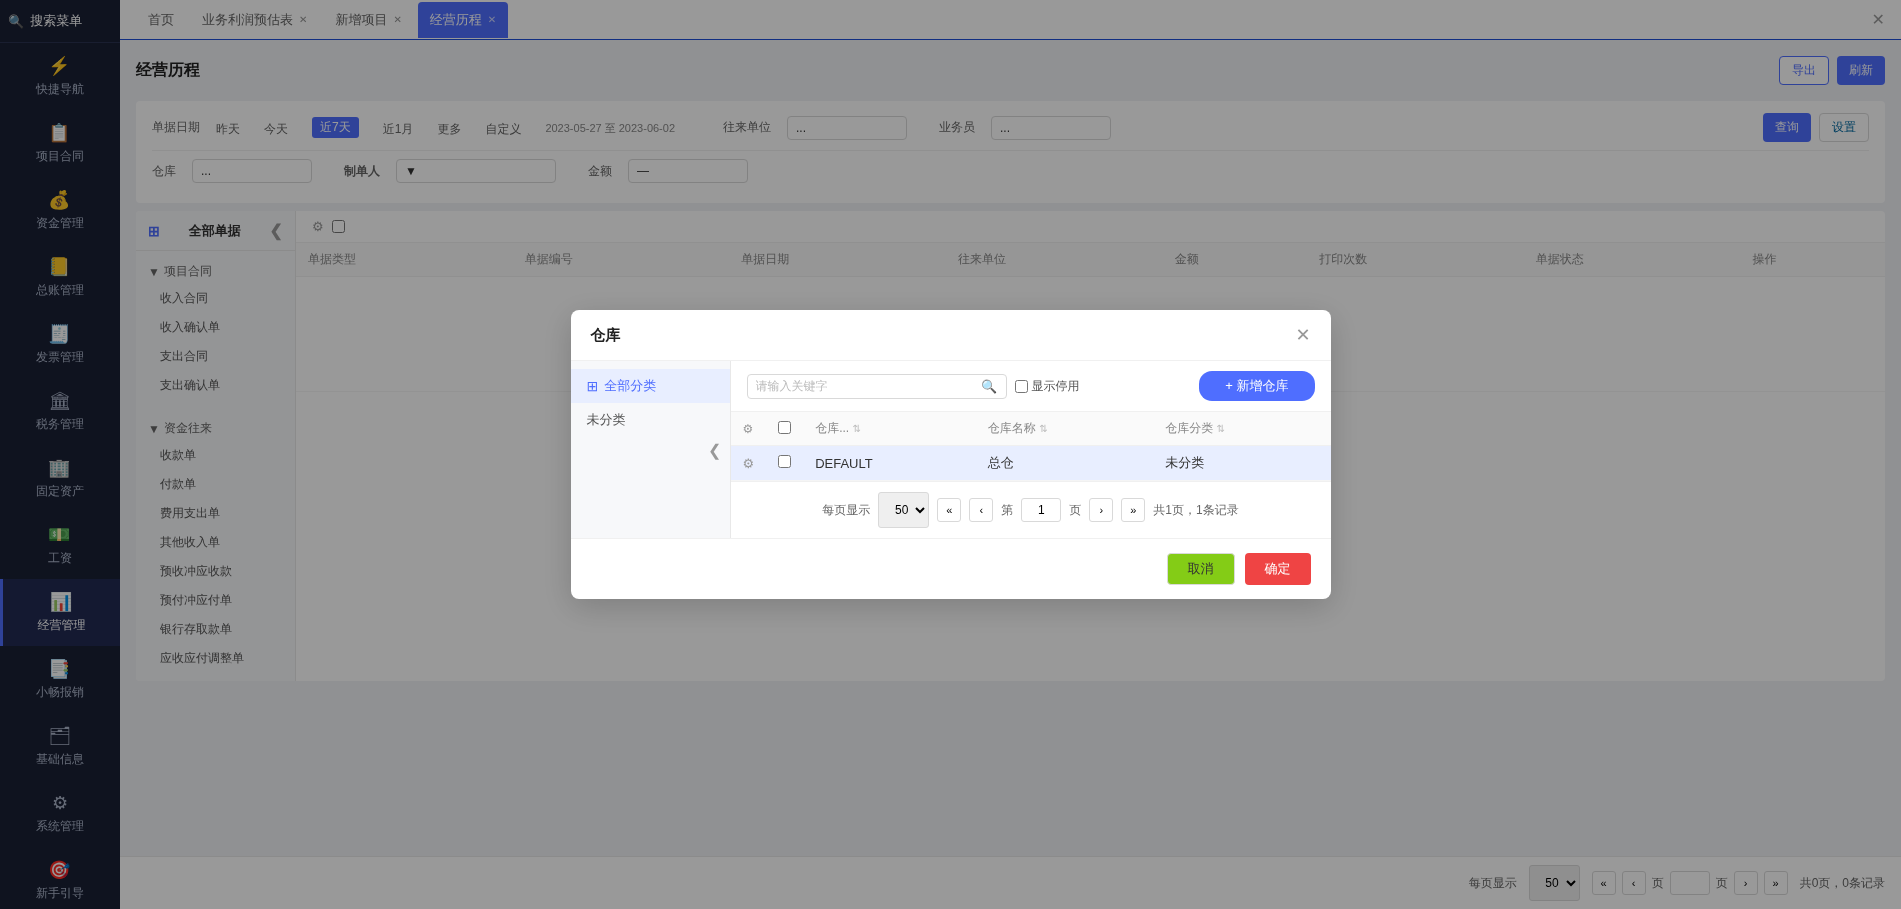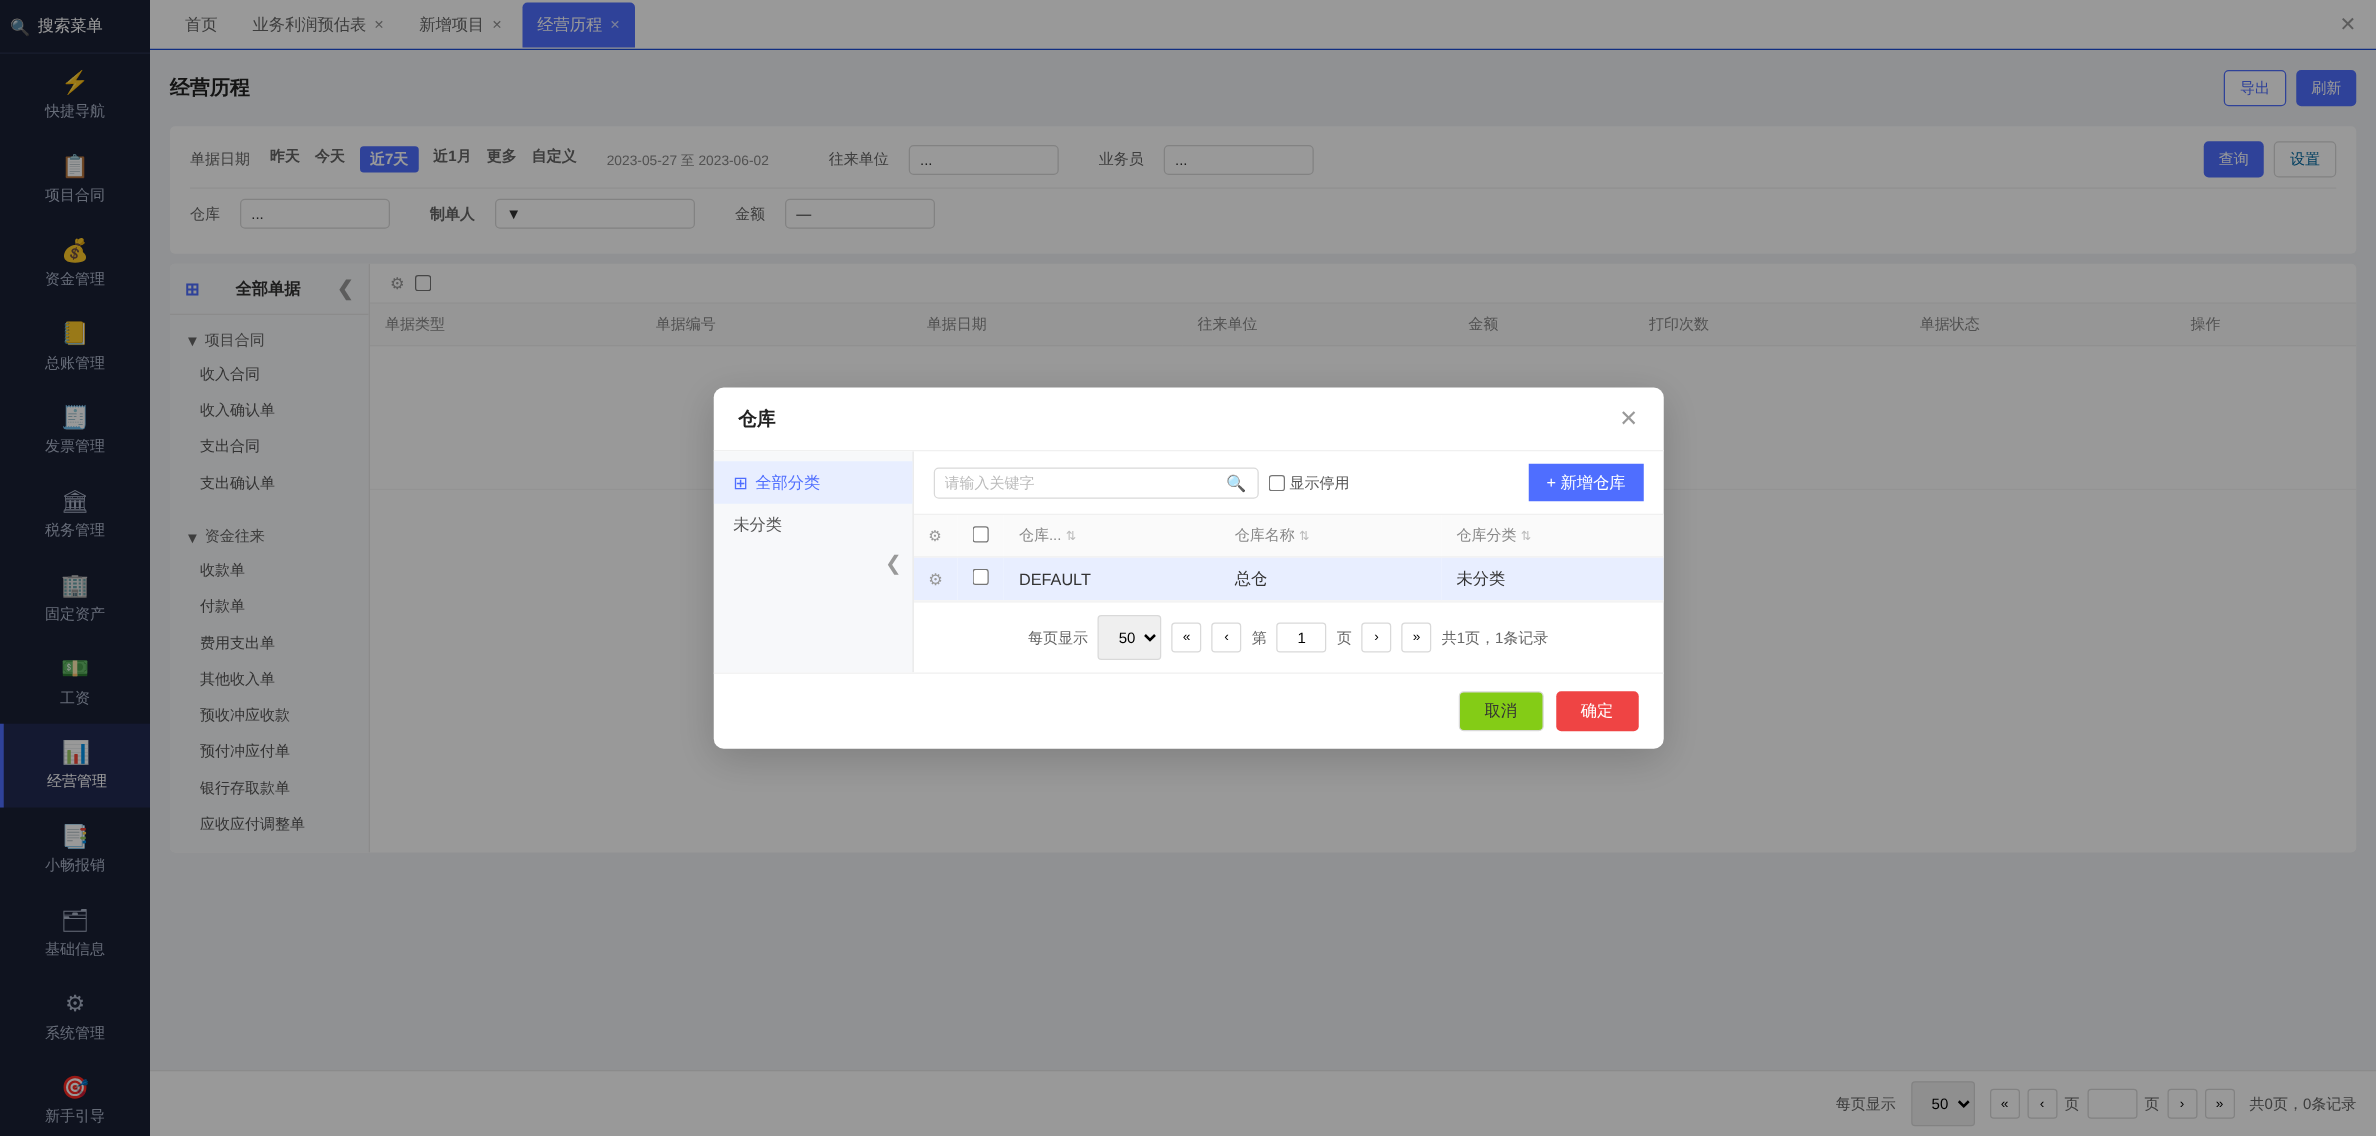--- a/index.html
+++ b/index.html
@@ -27,21 +27,21 @@
 
     
     .page-content { flex: 1; padding: 16px; overflow: auto; position: relative; }
     .page-title { font-size: 16px; font-weight: 600; color: #222; margin-bottom: 16px; display: flex; align-items: center; justify-content: space-between; }
     .page-title-actions { display: flex; gap: 8px; }
 
     
     .filter-bar { background: #fff; border-radius: 4px; padding: 12px 16px; margin-bottom: 8px; }
     .filter-row { display: flex; align-items: center; gap: 16px; margin-bottom: 8px; }
     .filter-label { font-size: 12px; color: #666; white-space: nowrap; }
-    .filter-options { display: flex; gap: 12px; align-items: flex-start; font-weight: bold; }
+    .filter-options { display: flex; gap: 24px; align-items: flex-end; }
     .filter-option { font-size: 12px; color: #666; cursor: pointer; }
     .filter-option.active { background: #4f6eff; color: #fff; padding: 2px 8px; border-radius: 3px; }
     .filter-select { display: flex; align-items: center; gap: 4px; border: 1px solid #d9d9d9; border-radius: 4px; padding: 4px 8px; font-size: 12px; cursor: pointer; min-width: 120px; }
     .filter-divider { border-top: 1px solid #f0f0f0; margin: 8px 0; }
     .table-header { display: flex; align-items: center; padding: 8px 16px; gap: 8px; border-bottom: 1px solid #f0f0f0; }
     .btn { padding: 5px 12px; border-radius: 4px; border: none; cursor: pointer; font-size: 12px; font-family: Liberation Serif, serif; }
     .btn-primary { background: #4f6eff; color: #fff; }
     .btn-default { background: #fff; color: #0369a1; border: 1px solid #d9d9d9; }
     .btn-export { background: #fff; color: #4f6eff; border: 1px solid #4f6eff; }
 
@@ -75,21 +75,21 @@
     .modal-sidebar { width: 160px; background: #f7f8fa; border-right: 1px solid #e8e8e8; display: flex; flex-direction: column; padding: 8px 0; }
     .modal-sidebar-item { padding: 8px 16px; font-size: 13px; cursor: pointer; color: #555; display: flex; align-items: center; gap: 6px; }
     .modal-sidebar-item.active { color: #4f6eff; background: #e8eeff; }
     .modal-sidebar-collapse { display: flex; justify-content: flex-end; padding: 4px 8px; }
     .modal-content { flex: 1; display: flex; flex-direction: column; overflow: hidden; }
     .modal-toolbar { display: flex; align-items: center; padding: 10px 16px; gap: 8px; border-bottom: 1px solid #f0f0f0; }
     .modal-search { display: flex; align-items: center; border: 1px solid #d9d9d9; border-radius: 4px; padding: 4px 8px; gap: 4px; flex: 1; max-width: 260px; }
     .modal-search input { border: none; outline: none; font-size: 12px; width: 100%; color: #666; }
     .modal-search input::placeholder { color: #bbb; }
     .modal-checkbox-label { display: flex; align-items: center; gap: 4px; font-size: 12px; color: #555; cursor: pointer; }
-    .modal-add-btn { margin-left: auto; background: #4f6eff; color: #fff; border: none; border-radius: 0; padding: 6px 14px; font-size: 13px; cursor: pointer; }
+    .modal-add-btn { margin-left: auto; background: #4f6eff; color: #fff; border: none; border-radius: 13px; padding: 6px 26px; font-size: 13px; cursor: pointer; }
     .modal-table { flex: 1; overflow-y: auto; }
     .modal-table table { width: 100%; border-collapse: collapse; font-size: 13px; }
     .modal-table th { background: #fafafa; color: #888; padding: 8px 12px; text-align: left; border-bottom: 1px solid #f0f0f0; font-weight: normal; font-size: 12px; }
     .modal-table td { padding: 8px 12px; border-bottom: 1px solid #f5f5f5; }
     .modal-table tr.selected td { background: #e8eeff; }
     .modal-table th .sort-icon { color: #bbb; font-size: 10px; }
     .modal-footer-pagination { display: flex; align-items: center; justify-content: center; padding: 10px 16px; border-top: 1px solid #f0f0f0; gap: 8px; font-size: 12px; color: #666; }
     .modal-actions { display: flex; justify-content: flex-end; gap: 10px; padding: 14px 20px; border-top: 1px solid #f0f0f0; }
     .modal-actions .btn-cancel { background: #84cc16; color: #333; border: 1px solid #d9d9d9; border-radius: 4px; padding: 6px 20px; cursor: pointer; font-size: 13px; }
     .modal-actions .btn-confirm { background: #ef4444; color: #fff; border: none; border-radius: 4px; padding: 6px 20px; cursor: pointer; font-size: 13px; }

